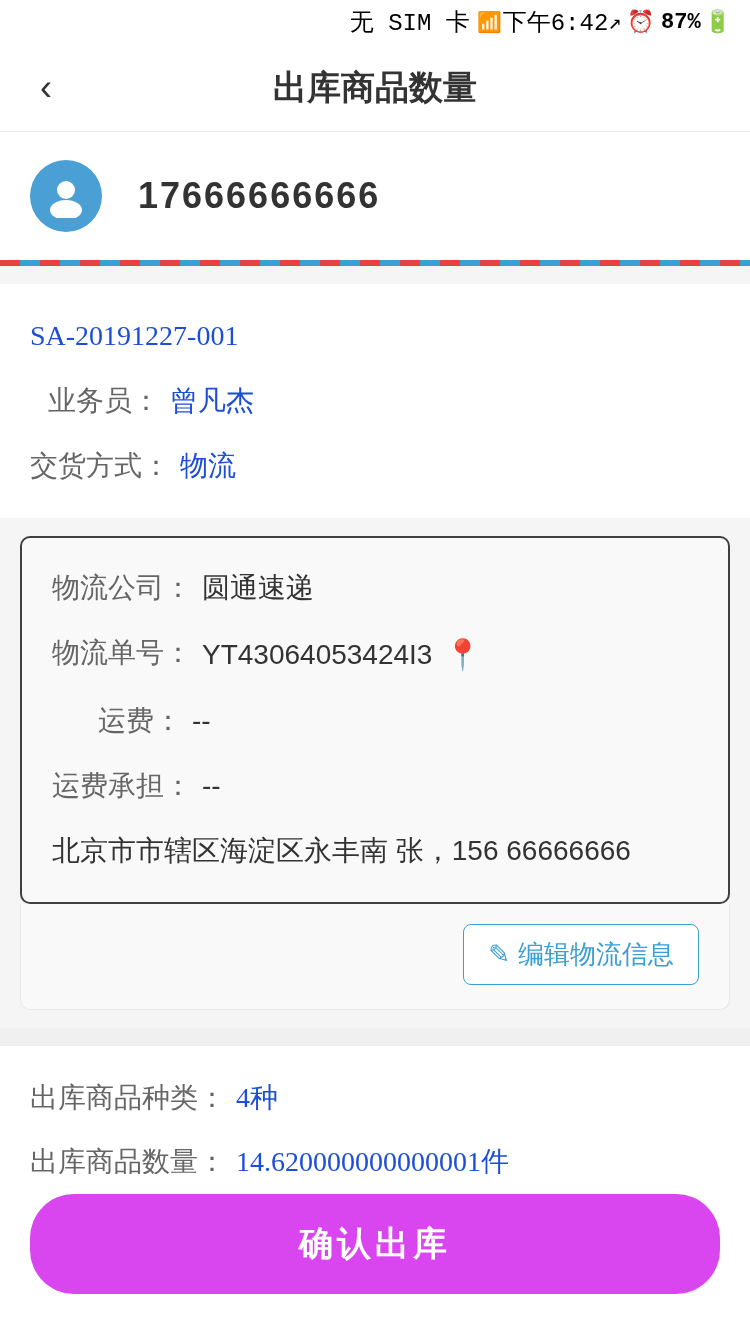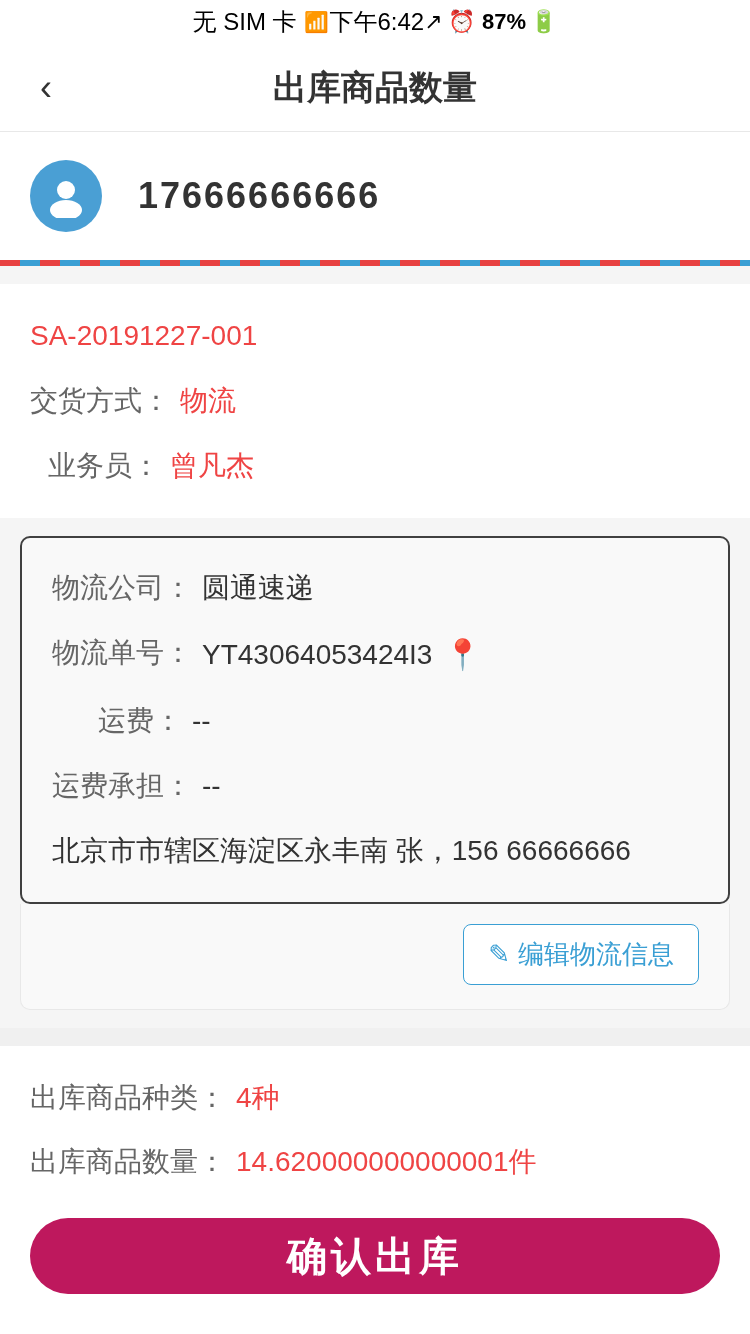--- a/index.html
+++ b/index.html
@@ -12,24 +12,25 @@
       overflow-x: hidden;
       font-size: 28px;
     }
 
     
     .status-bar {
       background: #fff;
       height: 44px;
       display: flex;
       align-items: center;
-      justify-content: center;
+      justify-content: flex-end;
       padding: 0 18px;
       font-size: 24px;
       font-weight: 500;
+      font-family: Liberation Mono, monospace;
     }
     .status-left { display: flex; align-items: center; gap: 8px; }
     .status-right { display: flex; align-items: center; gap: 6px; font-size: 22px; }
     .wifi-icon { font-size: 20px; }
     .battery-bar {
       display: inline-flex;
       align-items: center;
       font-size: 22px;
       font-weight: 600;
     }
@@ -116,23 +117,24 @@
     .info-row:last-child { margin-bottom: 0; }
     .info-label {
       color: #666;
       font-size: 28px;
       min-width: 140px;
       text-align: right;
       flex-shrink: 0;
       padding-right: 10px;
     }
     .info-value {
-      color: #ef4444;
+      color: #1d4ed8;
       font-size: 28px;
       flex: 1;
+      font-family: Liberation Serif, serif;
     }
 
     
     .logistics-card {
       background: #f9f9f9;
       border: 2px solid #404040;
       border-radius: 10px;
       margin: 18px 20px 0;
       padding: 28px 30px;
     }
@@ -226,26 +228,26 @@
     
     .confirm-btn-container {
       background: #fff;
       padding: 20px 30px 40px;
       position: fixed;
       bottom: 0;
       width: 750px;
     }
     .confirm-btn {
       width: 100%;
-      height: 76px;
-      background: #be185d;
+      height: 100px;
+      background: #d946ef;
       border: none;
       border-radius: 44px;
       color: #fff;
-      font-size: 40px;
+      font-size: 34px;
       font-weight: 600;
       cursor: pointer;
       letter-spacing: 4px;
     }
 
     .page-wrapper {
       display: flex;
       flex-direction: column;
       min-height: 1334px;
       background: #f5f5f5;
@@ -289,26 +291,26 @@
       <span class="user-phone">17666666666</span>
     </div>
 
     <div class="dashed-divider"></div>
 
     <div class="info-section">
       <div class="info-row">
         <span class="info-value">SA-20191227-001</span>
       </div>
       <div class="info-row">
+        <span class="info-label">业务员：</span>
+        <span class="info-value">曾凡杰</span>
+      </div>
+      <div class="info-row">
         <span class="info-label">交货方式：</span>
         <span class="info-value">物流</span>
-      </div>
-      <div class="info-row">
-        <span class="info-label">业务员：</span>
-        <span class="info-value">曾凡杰</span>
       </div>
     </div>
 
     <div class="logistics-card">
       <div class="logistics-row">
         <span class="logistics-label">物流公司：</span>
         <span class="logistics-value">圆通速递</span>
       </div>
       <div class="logistics-row">
         <span class="logistics-label">物流单号：</span>

